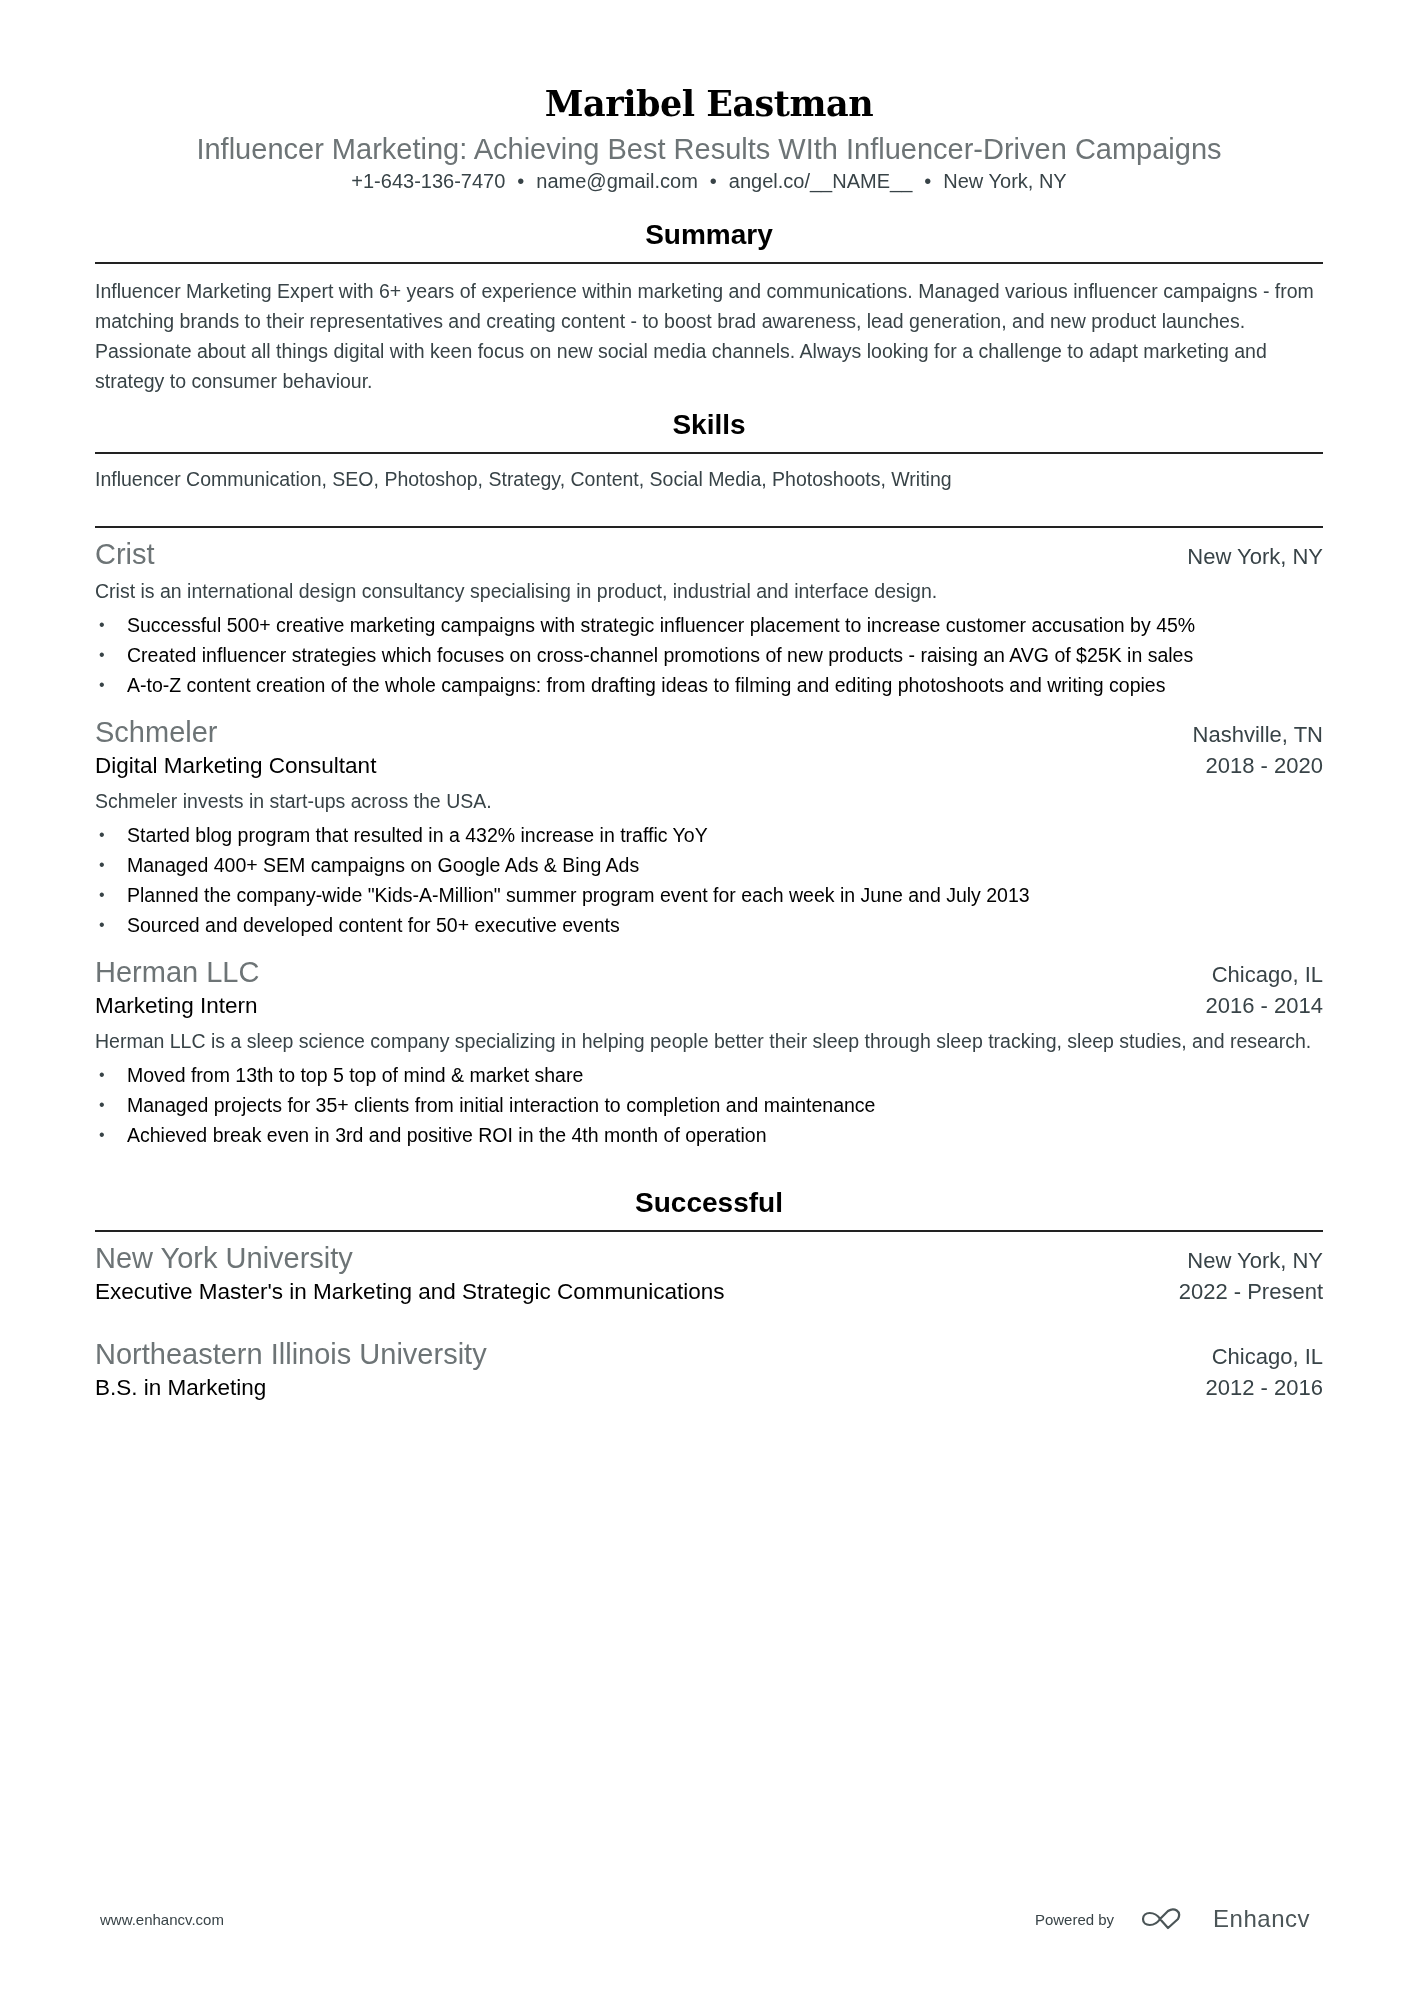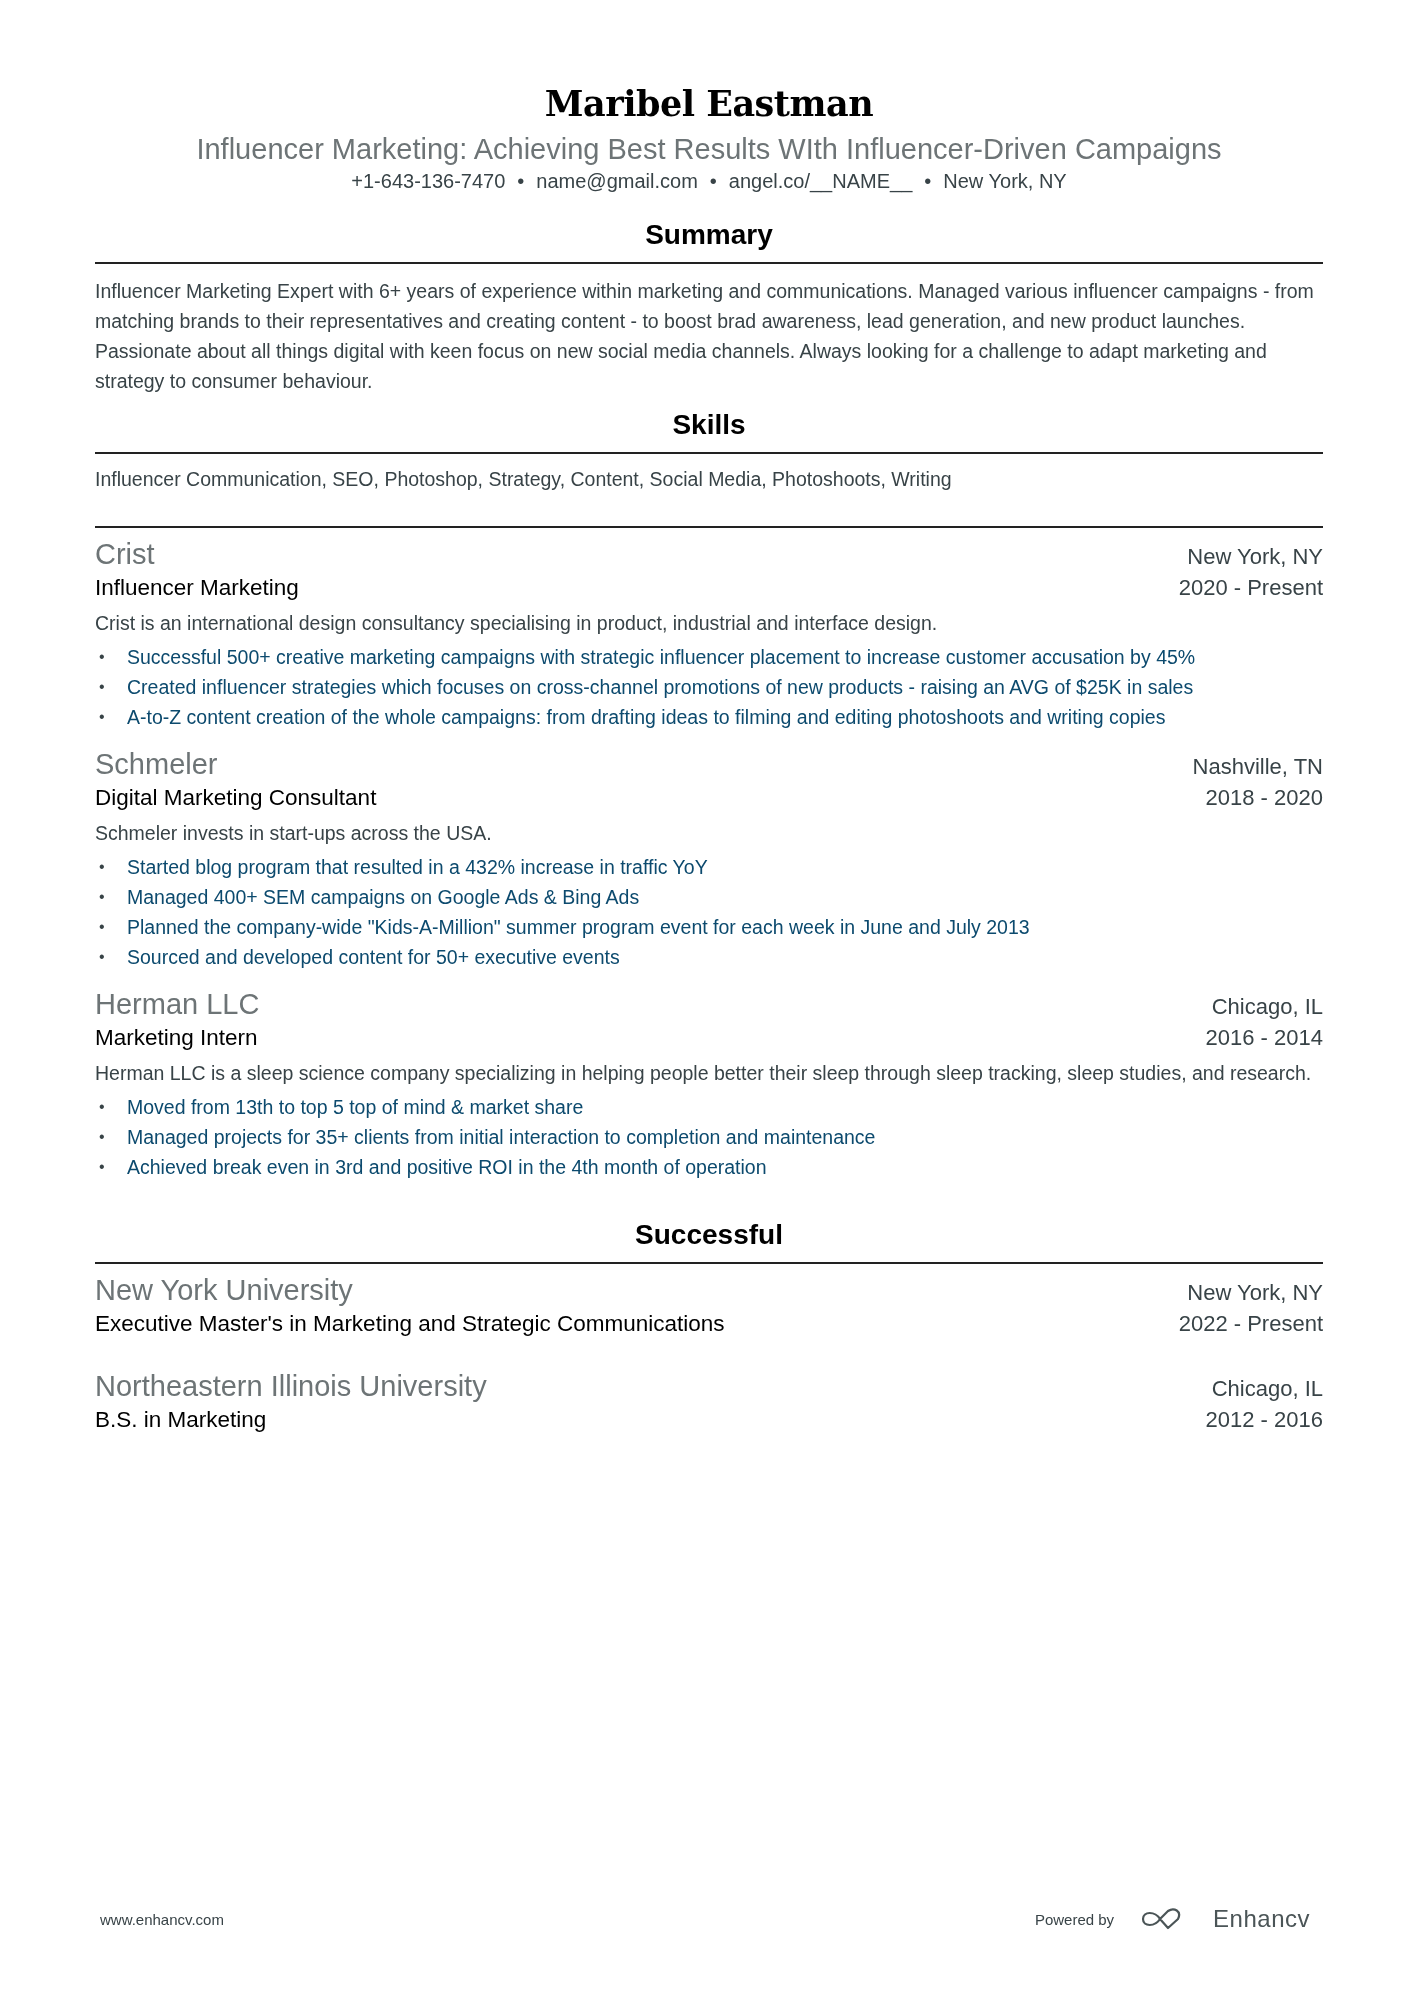--- a/index.html
+++ b/index.html
@@ -16,21 +16,21 @@
                    font-size: 28px; color: #000; text-align: center; line-height: 34px; margin: 0; }
   .section-rule { height: 2px; background: #222; margin-top: 10px; }
   .para { font-size: 19.5px; line-height: 30px; color: #384347; }
   .entry-row { display: flex; justify-content: space-between; align-items: baseline; }
   .company { font-size: 29px; color: #6d7476; line-height: 36px; }
   .loc { font-size: 22px; color: #384347; line-height: 30px; }
   .role { font-size: 22.5px; color: #000; line-height: 32px; }
   .dates { font-size: 22px; color: #384347; line-height: 32px; }
   .desc { font-size: 19.5px; line-height: 30px; color: #384347; margin-top: 4px; }
   ul.bullets { list-style: none; margin: 4px 0 0 0; padding: 0; }
-  ul.bullets li { position: relative; padding-left: 32px; font-size: 19.5px; line-height: 30px; color: #0c4a6e; }
+  ul.bullets li { position: relative; padding-left: 32px; font-size: 19.5px; line-height: 30px; color: #000000; }
   ul.bullets li::before { content: "•"; position: absolute; left: 4px; top: 0; font-size: 16px; color: #384347; }
   .footer { position: absolute; top: 1905px; left: 100px; width: 1210px; display: flex;
             justify-content: space-between; align-items: center; }
   .footer .site { font-size: 15px; color: #384347; }
   .powered { display: flex; align-items: center; gap: 24px; }
   .powered .pb { font-size: 15px; color: #384347; }
   .brand { display: flex; align-items: center; gap: 27px; font-size: 24px; color: #4b5557; letter-spacing: 0.5px; }
 </style>
 </head>
 <body>
@@ -57,24 +57,20 @@
     <p class="para" style="margin:10px 0 0 0;">Influencer Communication, SEO, Photoshop, Strategy, Content, Social Media, Photoshoots, Writing</p>
   </section>
 
   <section style="margin-top:32px;">
     <div class="section-rule"></div>
 
     <div style="margin-top:8px;">
       <div class="entry-row">
         <span class="company">Crist</span>
         <span class="loc">New York, NY</span>
-      </div>
-      <div class="entry-row">
-        <span class="role">Influencer Marketing</span>
-        <span class="dates">2020 - Present</span>
       </div>
       <div class="desc">Crist is an international design consultancy specialising in product, industrial and interface design.</div>
       <ul class="bullets">
         <li>Successful 500+ creative marketing campaigns with strategic influencer placement to increase customer accusation by 45%</li>
         <li>Created influencer strategies which focuses on cross-channel promotions of new products - raising an AVG of $25K in sales</li>
         <li>A-to-Z content creation of the whole campaigns: from drafting ideas to filming and editing photoshoots and writing copies</li>
       </ul>
     </div>
 
     <div style="margin-top:14px;">

